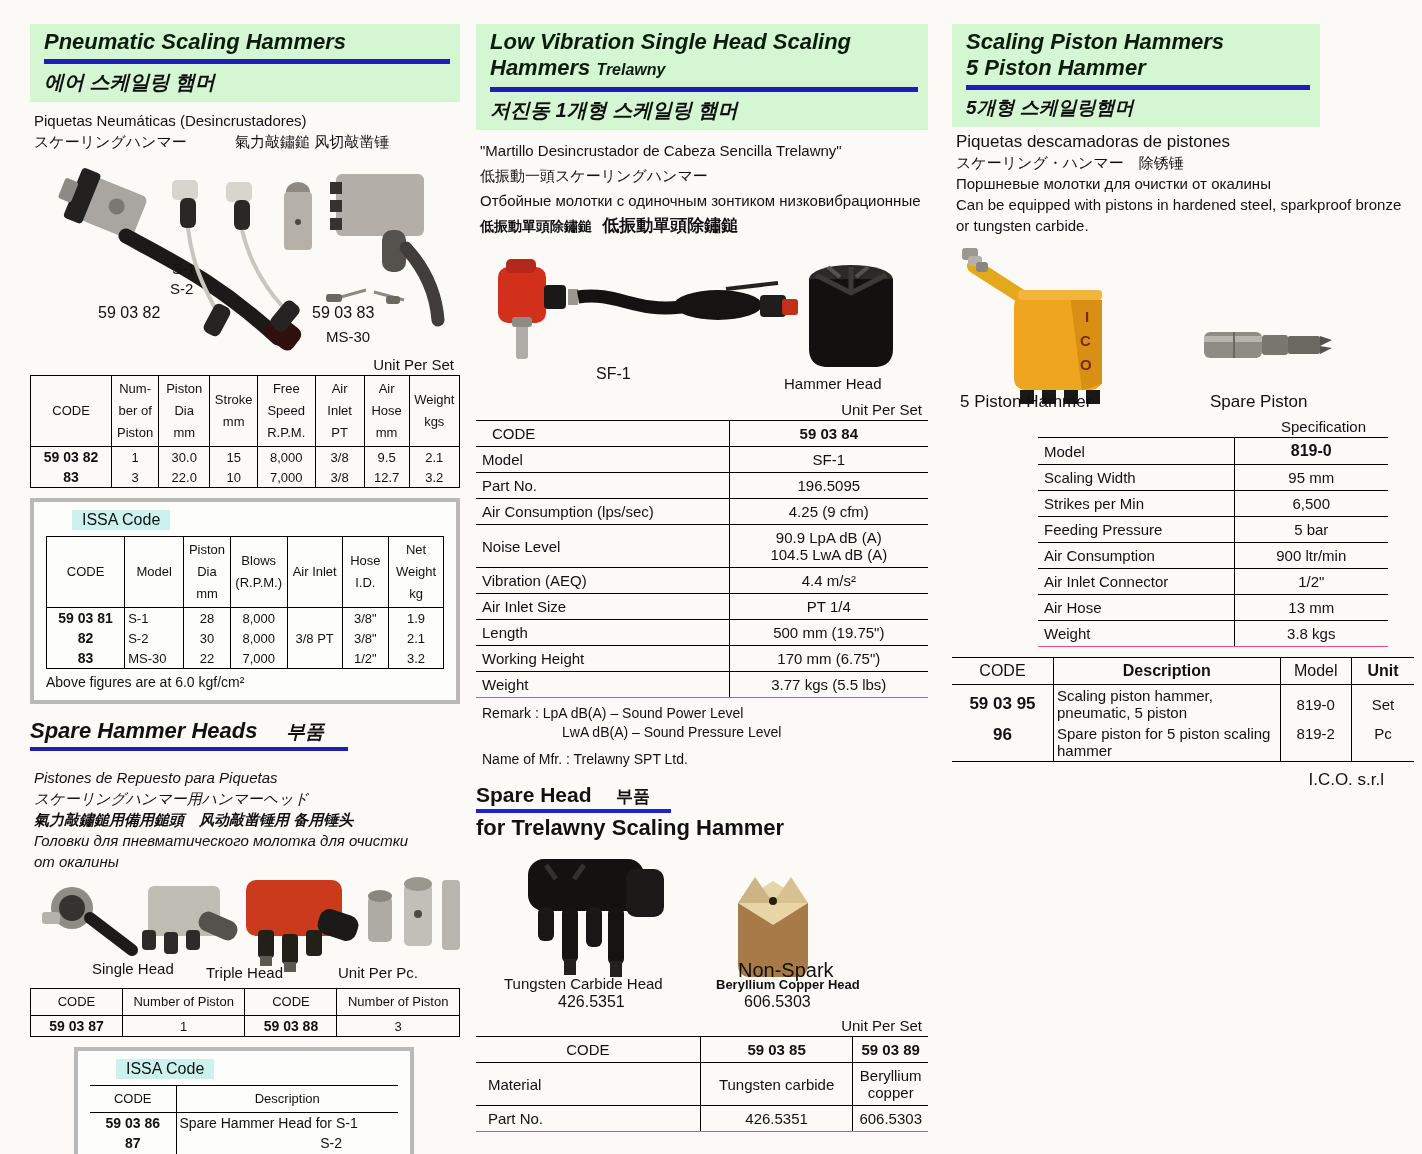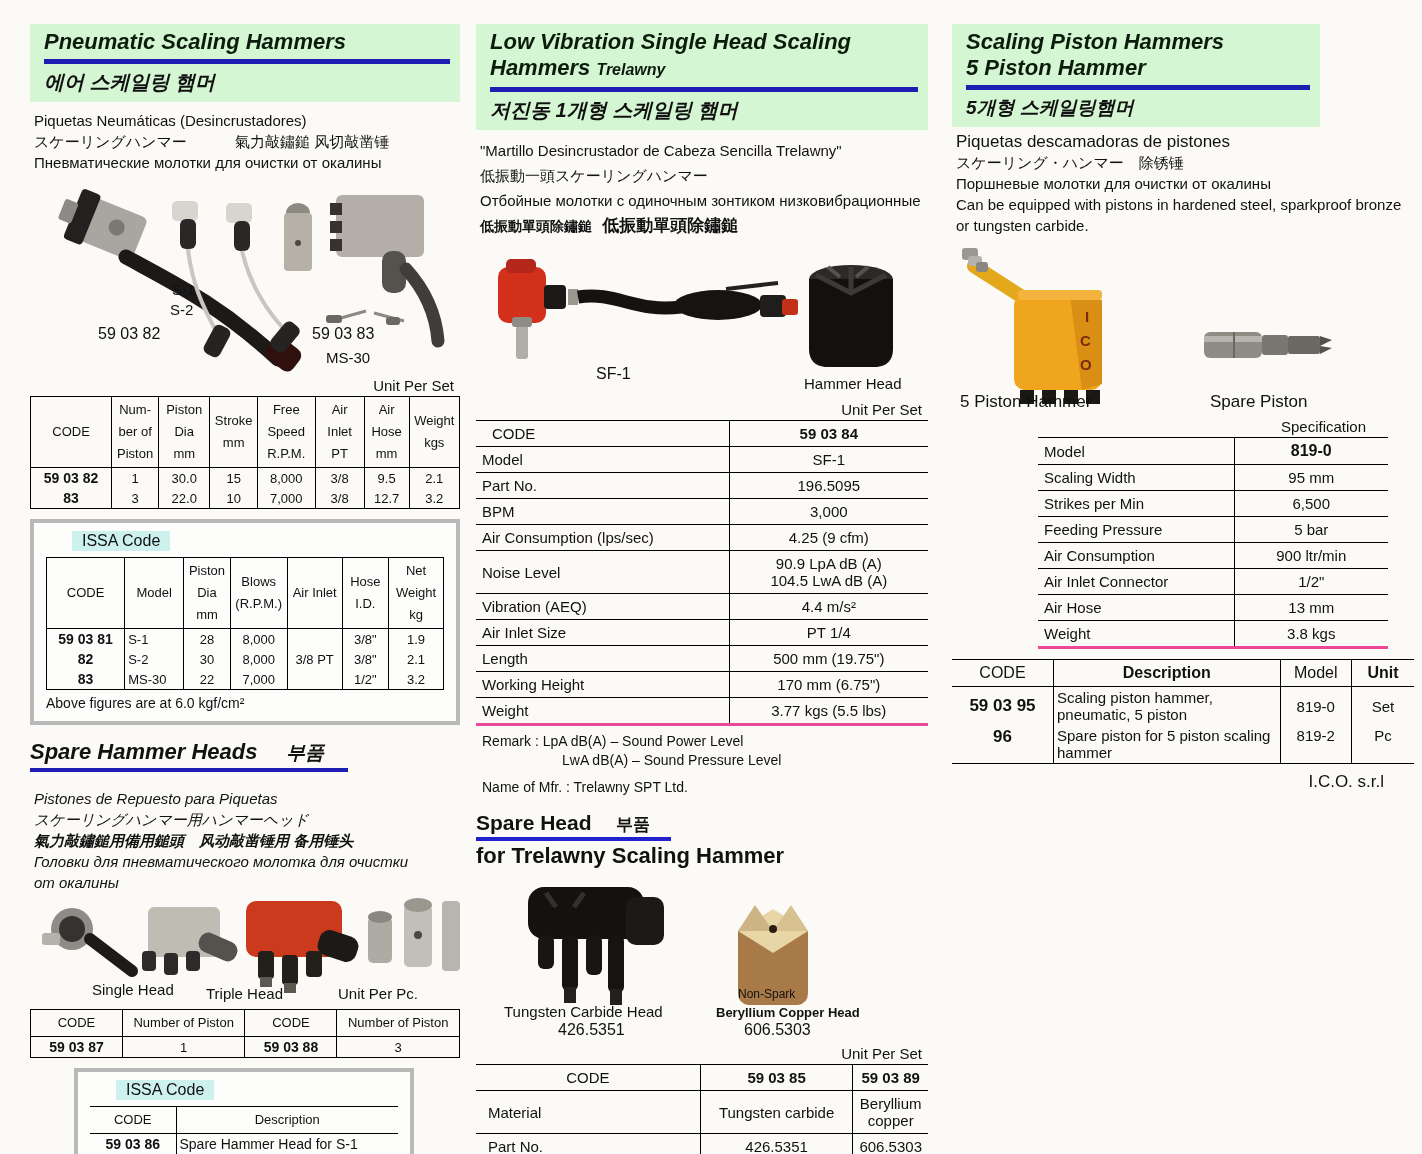--- a/index.html
+++ b/index.html
@@ -32,21 +32,21 @@
   .tbl { font-size:13px; width:100%; }
   .tbl th, .tbl td { border:1px solid #000; padding:2px 3px; text-align:center; vertical-align:middle; }
   .tbl th { font-weight:normal; line-height:22px; }
   .code-cell { font-weight:bold; text-align:right; padding-right:6px; font-size:14px; }
   .no-bottom { border-bottom:none !important; }
   .no-top { border-top:none !important; }
 
   
   .spec { width:100%; font-size:15px; }
   .spec td { border-top:1px solid #000; padding:4px 6px; }
-  .spec tr.last td { border-bottom:3px solid #ec4899; }
+  .spec tr.last td { border-bottom:1px solid #ec4899; }
   .spec td.lbl { text-align:left; width:56%; }
   .spec td.val { border-left:1px solid #000; text-align:center; }
 
   .gray-box { border:4px solid #b9b9b9; background:#fdfdfb; padding:8px 12px 8px 12px; margin-top:10px; }
   .issa-tag { display:inline-block; background:#cdf2ee; font-size:16px; padding:1px 10px; margin:0 0 6px 26px; }
 
   .sec-title { font-style:italic; font-weight:bold; font-size:22px; }
   .sec-title-kr { font-style:italic; font-weight:bold; font-size:19px; margin-left:24px; }
   .sec-underline { height:4px; background:#1e1eb4; margin:2px 0 2px 0; }
   .sec-sub { font-style:italic; font-weight:bold; font-size:17px; }
@@ -69,21 +69,20 @@
     <div class="hdr-title">Pneumatic Scaling Hammers</div>
     <div class="hdr-line"></div>
     <div class="hdr-kr">에어 스케일링 햄머</div>
   </div>
   <div style="margin-top:8px;">
     <div class="txtline">Piquetas Neumáticas (Desincrustadores)</div>
     <div class="txtline cjk">
       <span>スケーリングハンマー</span>
       <span style="margin-left:44px;">氣力敲鏽鎚 风切敲凿锤</span>
     </div>
-    <div class="txtline" style="width:360px;">Пневматические молотки для очистки от окалины</div>
   </div>
 
   <div class="imgwrap" style="height:200px;">
     <svg width="430" height="200" viewBox="0 0 430 200">
       <g transform="rotate(22 80 55)">
         <rect x="50" y="32" width="62" height="46" rx="6" fill="#a9a5a0"></rect>
         <rect x="40" y="28" width="20" height="54" rx="4" fill="#23211f"></rect>
         <rect x="28" y="44" width="14" height="22" rx="3" fill="#8d8a85"></rect>
         <circle cx="86" cy="52" r="8" fill="#7b7772"></circle>
       </g>
@@ -336,42 +335,38 @@
         <rect x="306" y="62" width="16" height="16" rx="3" fill="#c23018"></rect>
       </g>
       <g>
         <ellipse cx="375" cy="42" rx="42" ry="14" fill="#2c2a28"></ellipse>
         <path d="M 333 42 L 333 112 Q 333 128 349 130 L 401 130 Q 417 128 417 112 L 417 42 Z" fill="#121110"></path>
         <path d="M 340 38 L 375 56 L 410 38 M 375 56 L 375 30" stroke="#3c3a37" stroke-width="5" fill="none"></path>
         <path d="M 352 30 l 12 10 m 28 -10 l -12 10" stroke="#55524e" stroke-width="4"></path>
       </g>
     </svg>
     <span class="imglabel" style="left:120px; top:128px; font-size:16px;">SF-1</span>
-    <span class="imglabel" style="left:328px; top:138px;">Hammer Head</span>
+    <span class="imglabel" style="left:308px; top:138px;">Hammer Head</span>
   </div>
 
   <div class="unit-label">Unit Per Set</div>
 
   <table class="spec">
     <tbody>
         <tr>
       <td class="lbl" style="padding-left:16px;">CODE</td>
       <td class="val bold">59 03 84</td>
     </tr>
     <tr>
           <td class="lbl">Model</td>
           <td class="val">SF-1</td>
         </tr>
     <tr>
           <td class="lbl">Part No.</td>
           <td class="val">196.5095</td>
-        </tr>
-    <tr>
-          <td class="lbl">BPM</td>
-          <td class="val">3,000</td>
         </tr>
     <tr>
           <td class="lbl">Air Consumption (lps/sec)</td>
           <td class="val">4.25 (9 cfm)</td>
         </tr>
     <tr>
       <td class="lbl">Noise Level</td>
       <td class="val">
         <span style="display:block;">90.9 LpA dB (A)</span>
         <span style="display:block;">104.5 LwA dB (A)</span>
@@ -429,21 +424,21 @@
       <g>
         <path d="M 262 62 L 262 124 Q 262 134 272 136 L 322 136 Q 332 134 332 124 L 332 62 Z" fill="#a87a48"></path>
         <path d="M 262 62 L 297 40 L 332 62 L 297 84 Z" fill="#e9d6a6"></path>
         <path d="M 262 62 L 297 62 L 279 36 Z" fill="#cdb485"></path>
         <path d="M 332 62 L 297 62 L 315 36 Z" fill="#d8c190"></path>
         <circle cx="297" cy="60" r="4" fill="#2a1d12"></circle>
       </g>
     </svg>
     <span class="imglabel" style="left:28px; top:134px;">Tungsten Carbide Head</span>
     <span class="imglabel" style="left:82px; top:152px; font-size:16px;">426.5351</span>
-    <span class="imglabel" style="left:262px; top:118px; font-size:12px;">Non-Spark</span>
+    <span class="imglabel" style="left:262px; top:118px; font-size:20px;">Non-Spark</span>
     <span class="imglabel" style="left:240px; top:136px; font-weight:bold; font-size:13px;">Beryllium Copper Head</span>
     <span class="imglabel" style="left:268px; top:152px; font-size:16px;">606.5303</span>
   </div>
 
   <div class="unit-label">Unit Per Set</div>
 
   <table class="spec">
     <tbody>
         <tr>
       <td class="lbl" style="width:26%; text-align:center;">CODE</td>

